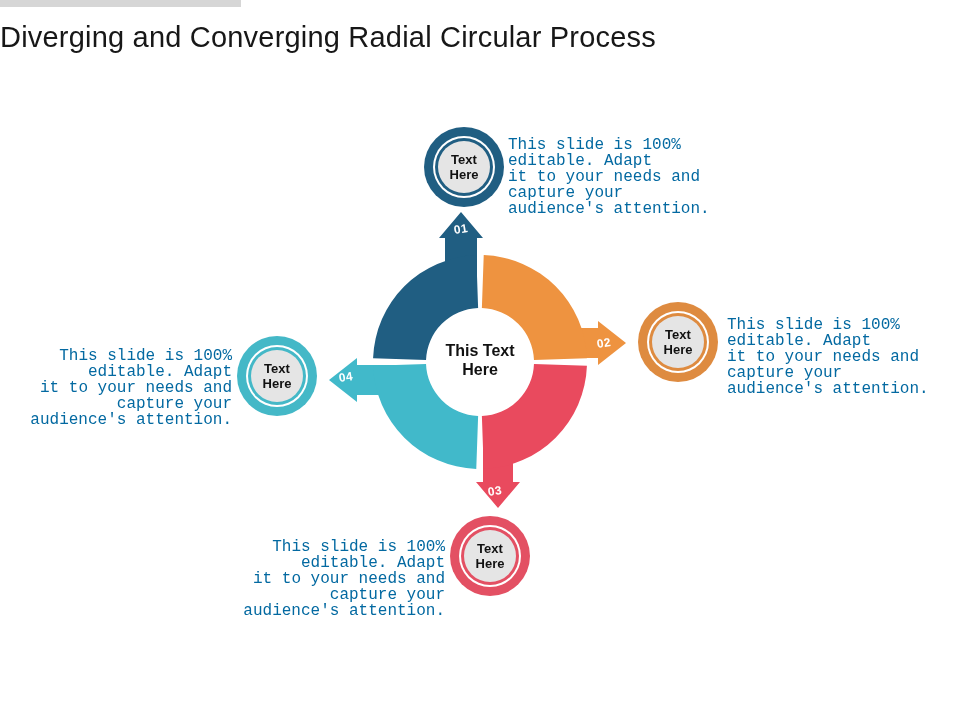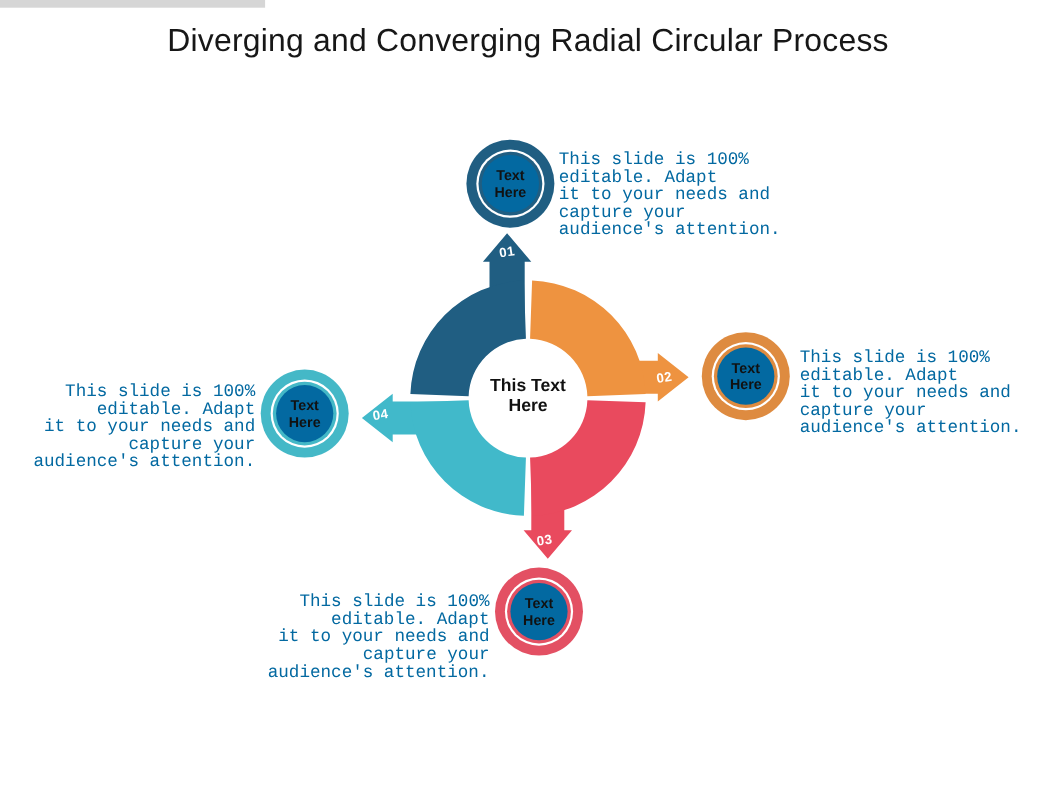--- a/index.html
+++ b/index.html
@@ -12,21 +12,21 @@
     overflow: hidden;
   }
   .topbar {
     position: absolute; left: 0; top: 0;
     width: 241px; height: 7px;
     background: #d6d6d6;
   }
   .slide-title {
     position: absolute; top: 21px; left: 0;
     width: 960px;
-    text-align: center;
+    text-align: left;
     font-size: 29px;
     font-weight: 400;
     letter-spacing: 0.2px;
     color: #171717;
   }
   .diagram-svg { position: absolute; left: 320px; top: 200px; }
   .center-label {
     position: absolute; left: 415px; top: 341px; width: 130px;
     text-align: center;
     font-size: 16px; font-weight: bold; color: #111;
@@ -40,21 +40,21 @@
     letter-spacing: 0.5px;
   }
   .num-1 { left: 461px; top: 229px; }
   .num-2 { left: 604px; top: 343px; }
   .num-3 { left: 495px; top: 491px; }
   .num-4 { left: 346px; top: 377px; }
   .badge {
     position: absolute;
     width: 52px; height: 52px;
     border-radius: 50%;
-    background: #0369a1;
+    background: #e5e5e5;
     display: flex; align-items: center; justify-content: center;
     text-align: center;
     font-size: 13px; font-weight: bold; color: #111;
     line-height: 15px;
     white-space: pre-line;
   }
   .badge-top    { left: 438px; top: 141px; }
   .badge-right  { left: 652px; top: 316px; }
   .badge-bottom { left: 464px; top: 530px; }
   .badge-left   { left: 251px; top: 350px; }

